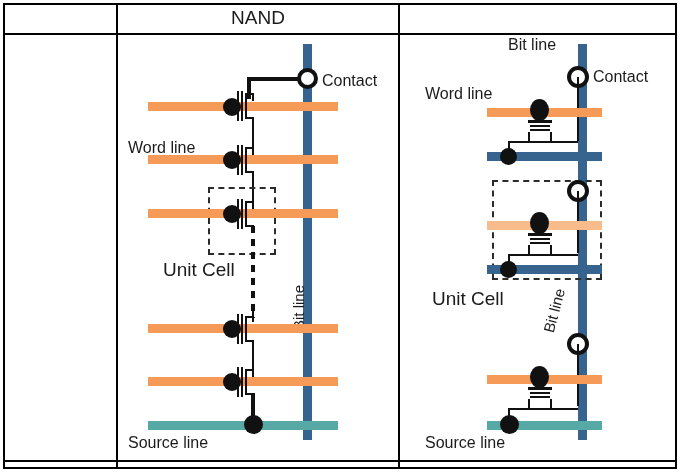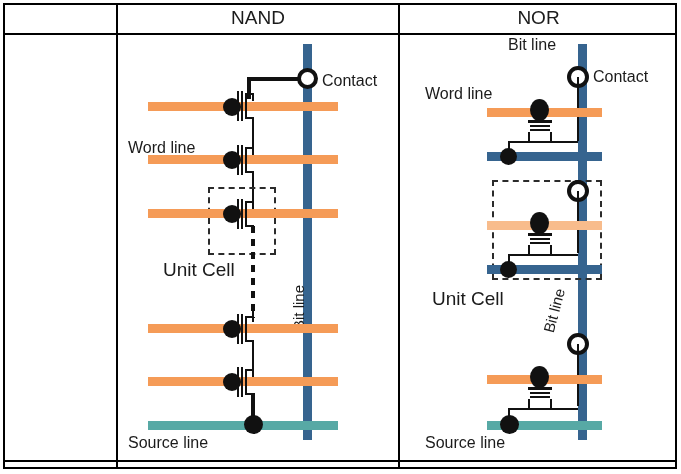--- a/index.html
+++ b/index.html
@@ -65,21 +65,20 @@
 
 <div id="root">
 
   <div class="frame"></div>
   <div class="vrule" style="left:116px;top:3px;height:466px;"></div>
   <div class="vrule" style="left:398px;top:3px;height:466px;"></div>
   <div class="hrule" style="left:3px;top:33px;width:674px;"></div>
   <div class="hrule" style="left:3px;top:460px;width:674px;"></div>
 
   <div class="hdr" style="left:118px;width:280px;">NAND</div>
-  <div class="hdr" style="left:400px;width:277px;">NOR</div>
 
 
   <div class="bl" style="left:303px;top:44px;height:396px;"></div>
 
   <div class="wire thick h" style="left:247px;top:77px;width:62px;"></div>
   <div class="wire thick v" style="left:247px;top:77px;height:22px;"></div>
   <div class="ring" style="left:297px;top:68px;width:21px;height:21px;"></div>
   <div class="lbl" style="left:322px;top:72px;">Contact</div>
 
   <div class="wl" style="left:148px;top:102px;width:190px;"></div>

